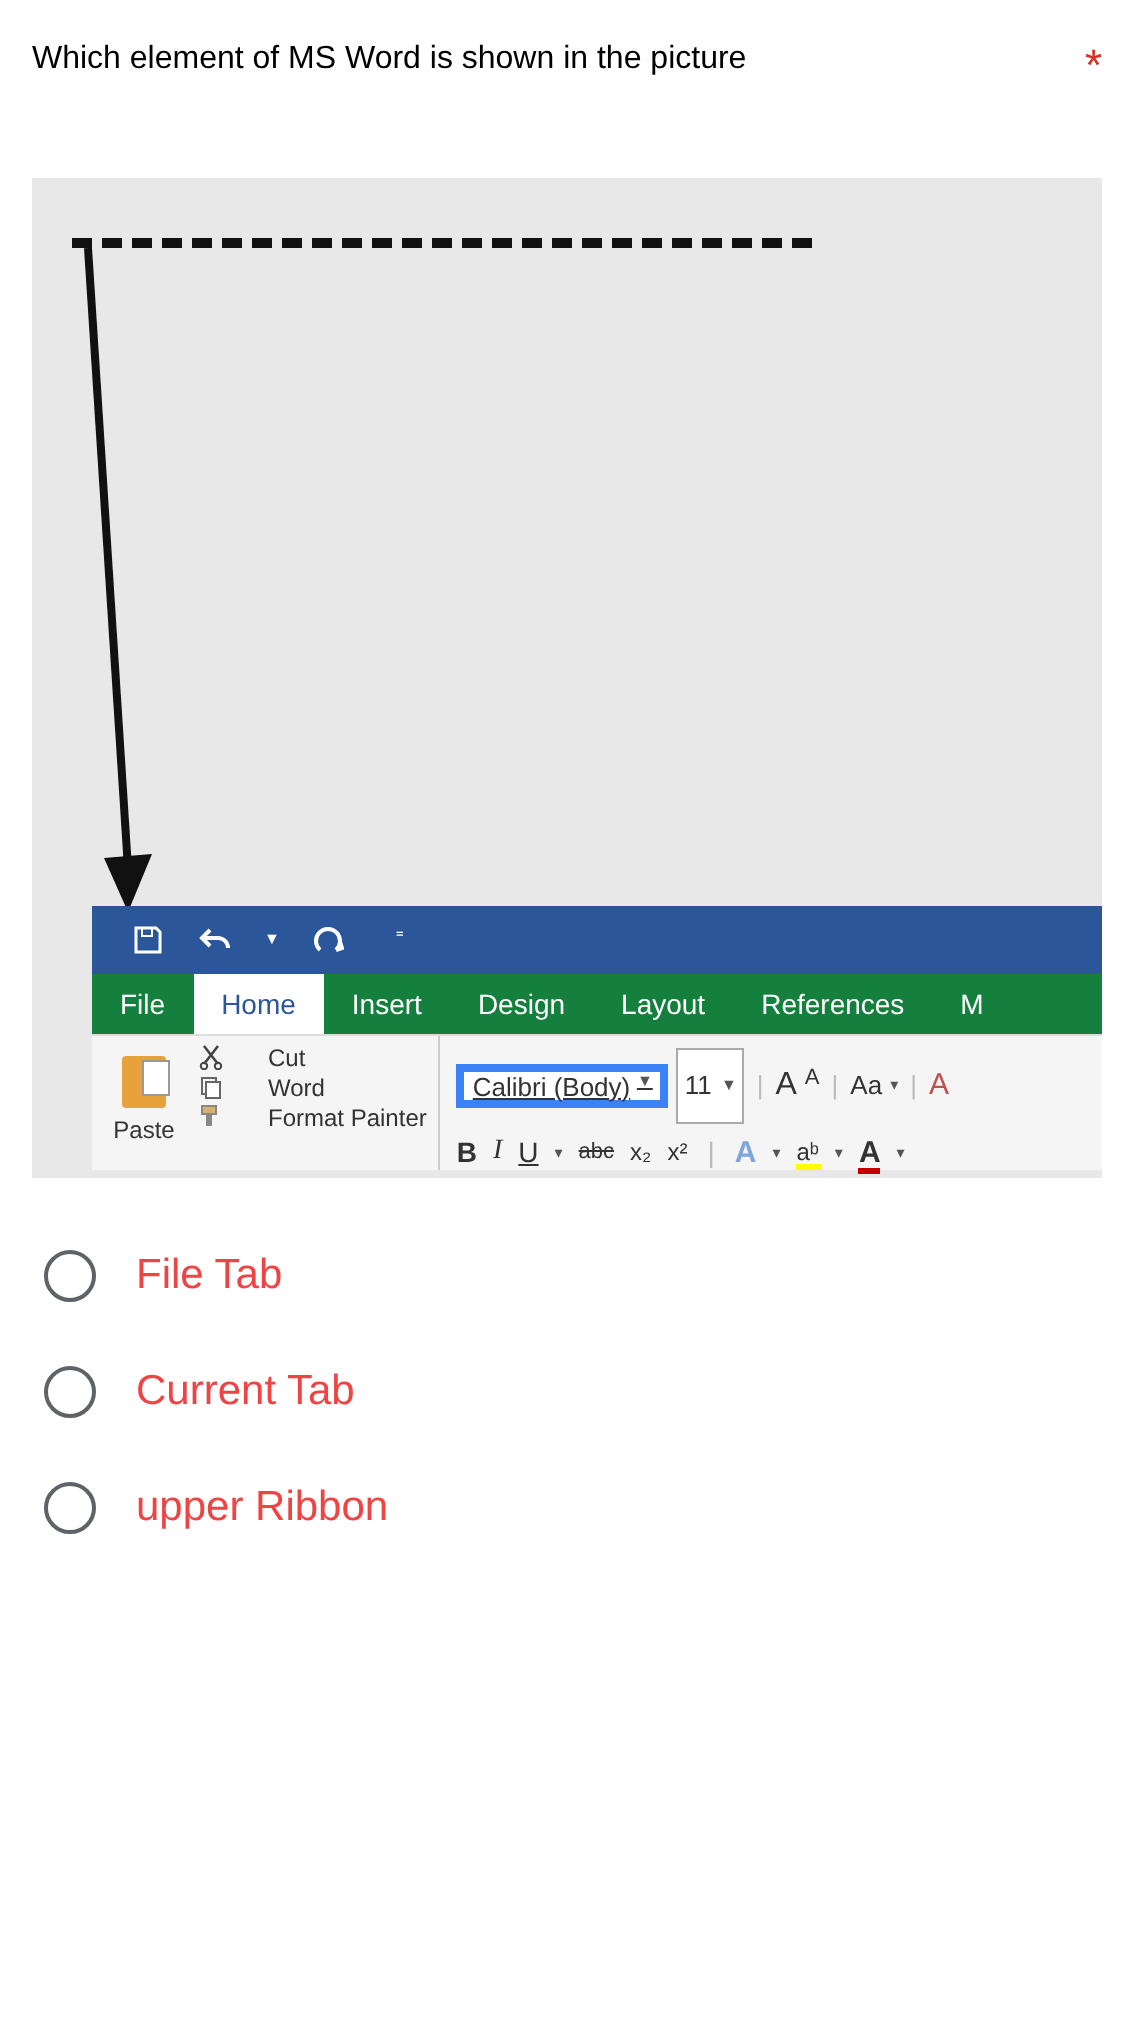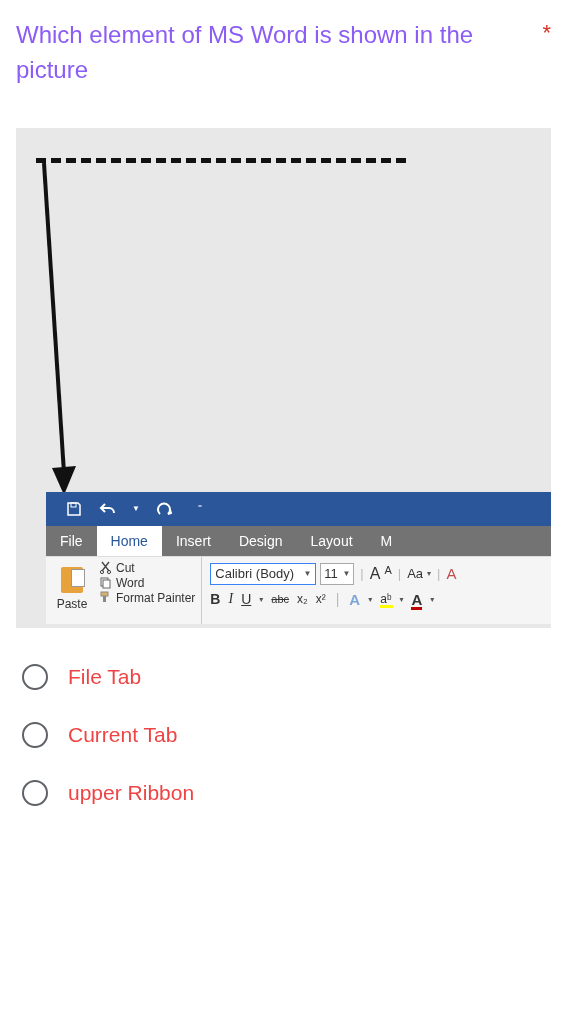--- a/index.html
+++ b/index.html
@@ -5,22 +5,22 @@
   * { box-sizing: border-box; margin: 0; padding: 0; }
   body {
     font-family: Arial, Helvetica, sans-serif;
     background: #ffffff;
     width: 567px;
     color: #222;
   }
   .page { padding: 18px 16px 30px 16px; }
   .question-row { display: flex; align-items: flex-start; }
   .question-text {
-    font-size: 24px;
-    color: #8b5cf6;
+    font-size: 16px;
+    color: #000000;
     line-height: 1.45;
     flex: 1;
   }
   .required-star {
     color: #d93025;
     font-size: 22px;
     margin-left: 8px;
     line-height: 1.4;
   }
   
@@ -57,21 +57,21 @@
     background: #2b579a;
     display: flex;
     align-items: center;
     padding-left: 18px;
     gap: 14px;
     color: #fff;
   }
   .qat-icon { width: 20px; height: 20px; display:flex; align-items:center; justify-content:center; }
   .tab-bar {
     height: 30px;
-    background: #737373;
+    background: #15803d;
     display: flex;
     align-items: stretch;
     color: #fff;
     font-size: 14px;
   }
   .tab {
     padding: 0 14px;
     display: flex; align-items: center;
     cursor: default;
   }
@@ -114,38 +114,39 @@
     border: 1px solid #999;
     position: absolute; top: 6px; right: 0;
   }
   .paste-label { font-size: 12px; color:#333; margin-top: 4px; }
   .clip-actions {
     display: flex; flex-direction: column;
     font-size: 12px; color:#333;
     gap: 1px;
     padding-left: 4px;
   }
-  .clip-row { display: flex; align-items: center; gap: 4px; }
+  .clip-row { display: flex; align-items: center; gap: 22px; }
   .mini-icon { width: 14px; height: 14px; display:inline-flex; align-items:center; justify-content:center; }
   
   .group-font {
     flex: 1;
     padding: 6px 8px;
     display: flex; flex-direction: column; gap: 6px;
   }
   .font-row1 { display:flex; align-items:center; gap: 4px; font-size: 13px; color:#333; }
   .font-name-box {
-    border: 1px solid #3b82f6; background:#fff;
+    border: 4px solid #3b82f6; background:#fff;
     height: 22px; width: 106px;
-    display:flex; align-items:center; justify-content:space-between;
+    display:flex; align-items:flex-start; justify-content:space-between;
     padding: 0 4px;
+    text-decoration: underline;
   }
   .font-size-box {
     border: 1px solid #aaa; background:#fff;
-    height: 22px; width: 34px;
+    height: 38px; width: 34px;
     display:flex; align-items:center; justify-content:space-between;
     padding: 0 3px;
   }
   .caret { font-size: 8px; color:#555; }
   .aa-big { font-size: 16px; }
   .aa-small { font-size: 11px; }
   .font-row2 { display:flex; align-items:center; gap: 8px; font-size: 14px; color:#333; }
   .bold { font-weight: bold; }
   .italic { font-style: italic; font-family: 'Times New Roman', serif; }
   .underline { text-decoration: underline; }
@@ -217,20 +218,21 @@
         </span>
         <span style="color:#fff;font-size:12px;margin-left:10px;">⁼</span>
       </div>
 
       <div class="tab-bar">
         <div class="tab file">File</div>
         <div class="tab active">Home</div>
         <div class="tab">Insert</div>
         <div class="tab">Design</div>
         <div class="tab">Layout</div>
+        <div class="tab">References</div>
         <div class="tab" style="padding-right:0;">M</div>
       </div>
 
       <div class="ribbon-body">
         <div class="group-clipboard">
           <div class="paste-col">
             <div class="paste-icon">
               <div class="paste-clip"></div>
               <div class="paste-page"></div>
             </div>

